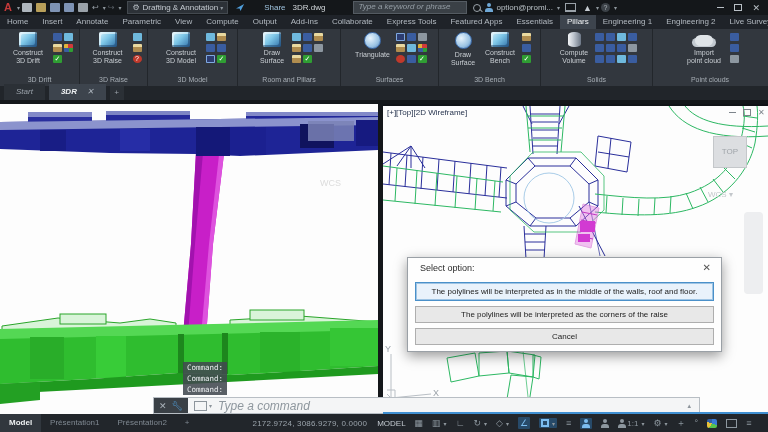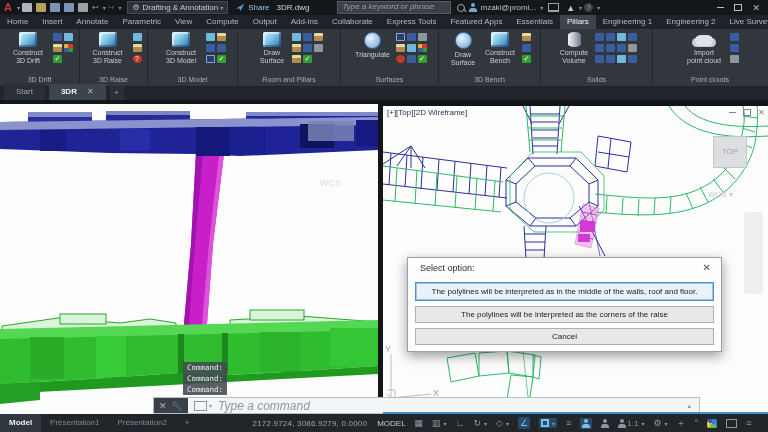--- a/index.html
+++ b/index.html
@@ -16,21 +16,21 @@
   .qat-ico.doc{background:#aeb6bd;}
   .qat-ico.folder{background:#b9a05a;}
   .qat-ico.save{background:#7e93b4;}
   .qat-ico.plot{background:#9aa2a9;}
   .qat-arrow{color:#9aa2a9;font-size:8px;margin:0 2px;}
   .qat-arrow.dim{color:#565d64;}
   .caret{font-size:6px;color:#8e969d;margin-left:2px;}
   #workspace-pill{display:flex;align-items:center;background:#2c3137;border:1px solid #43494f;
                   height:11px;padding:0 4px;margin-left:6px;color:#c6ccd2;}
   .gear-glyph{color:#b7bec4;margin-right:3px;font-size:8px;}
-  #share-grp{display:flex;align-items:center;margin-left:8px;color:#9fc3de;}
+  #share-grp{display:flex;align-items:center;margin-left:8px;color:#9fc3de;gap:16px;}
   #filename{margin-left:7px;color:#d3d8dc;}
   #search-box{display:flex;align-items:flex-start;background:#3a4046;border:1px solid #545b62;
               height:11px;width:104px;margin-left:28px;padding:0 4px;color:#959ea6;
               font-style:italic;}
   .mag{width:6px;height:6px;border:1px solid #9aa2a9;border-radius:50%;position:relative;margin:0 4px 0 6px;}
   .mag::after{content:"";position:absolute;left:5px;top:5px;width:4px;height:1px;background:#9aa2a9;transform:rotate(45deg);}
   .person{width:8px;height:9px;position:relative;display:inline-block;color:#6fa8d6;}
   .person::before{content:"";position:absolute;top:0;left:2px;width:4px;height:4px;border-radius:50%;background:currentColor;}
   .person::after{content:"";position:absolute;bottom:0;left:0;width:8px;height:4px;border-radius:3px 3px 0 0;background:currentColor;}
   #account{margin:0 2px 0 3px;color:#b9c0c6;}
@@ -74,21 +74,21 @@
   .mi.teal{background:#6fb9dd;}
   .mi.tan{background:linear-gradient(#e9d9a0 40%,#b08d4f 40%);}
   .mi.chk{background:#2f9e33;color:#fff;font-size:7px;line-height:8px;text-align:center;}
   .mi.red{background:#c0392b;border-radius:50%;}
   .mi.multi{background:conic-gradient(#d23a3a 0 25%,#2f9e33 0 50%,#3a5da0 0 75%,#e0b33a 0);}
   .mi.wire{background:#2d3d70;box-shadow:inset 0 0 0 1px #7fa8e0;}
   .mi.gray{background:#8d97a0;}
   .mi.help{background:#c0392b;border-radius:50%;color:#fff;font-size:7px;line-height:8px;text-align:center;}
 
   
-  #filetabs{left:0;top:86px;width:768px;height:14px;background:#21252a;display:flex;align-items:flex-end;font-size:8px;}
+  #filetabs{left:0;top:86px;width:768px;height:14px;background:#21252a;display:flex;align-items:flex-end;font-size:8px;font-style:italic;}
   .ftab{height:16px;line-height:16px;padding:0 12px;color:#9aa2aa;background:#2b3036;margin-left:4px;}
   .ftab.active{background:#3d444d;color:#eef1f3;font-weight:bold;display:flex;align-items:center;gap:10px;}
   .ftab .x{font-weight:normal;color:#aab2ba;}
   .ftab-plus{width:14px;height:14px;margin-left:4px;background:#2b3036;color:#9aa2aa;text-align:center;line-height:14px;}
 
   
   #vp-left{left:0;top:104px;width:378px;height:310px;background:#fdfdfd;}
   #vp-divider{left:378px;top:104px;width:5px;height:310px;background:#14171a;}
   #vp-right{left:383px;top:104px;width:385px;height:310px;background:#fdfdfd;border-top:2px solid #101317;box-sizing:border-box;}
   #vp-right-label{left:387px;top:108px;font-size:8px;color:#27344e;}
@@ -164,21 +164,21 @@
           <path d="M0,6 L9,1 L5,9 L4,6 Z" fill="#4f9edb"></path>
         </svg>
       <span>Share</span>
     </span>
     <span id="filename">3DR.dwg</span>
     <span id="search-box">
       <span>Type a keyword or phrase</span>
     </span>
     <span class="mag"></span>
     <span class="person"></span>
-    <span id="account">mzaki@promi...</span>
+    <span id="account">option@promi...</span>
     <span class="caret">▾</span>
     <span class="cart"></span>
     <span class="adsk">▲</span>
     <span class="caret">▾</span>
     <span class="help-circ">?</span>
     <span class="caret">▾</span>
     <span id="win-btns">
       <span class="win-min"></span>
       <span class="win-res"></span>
       <span class="win-close">✕</span>

